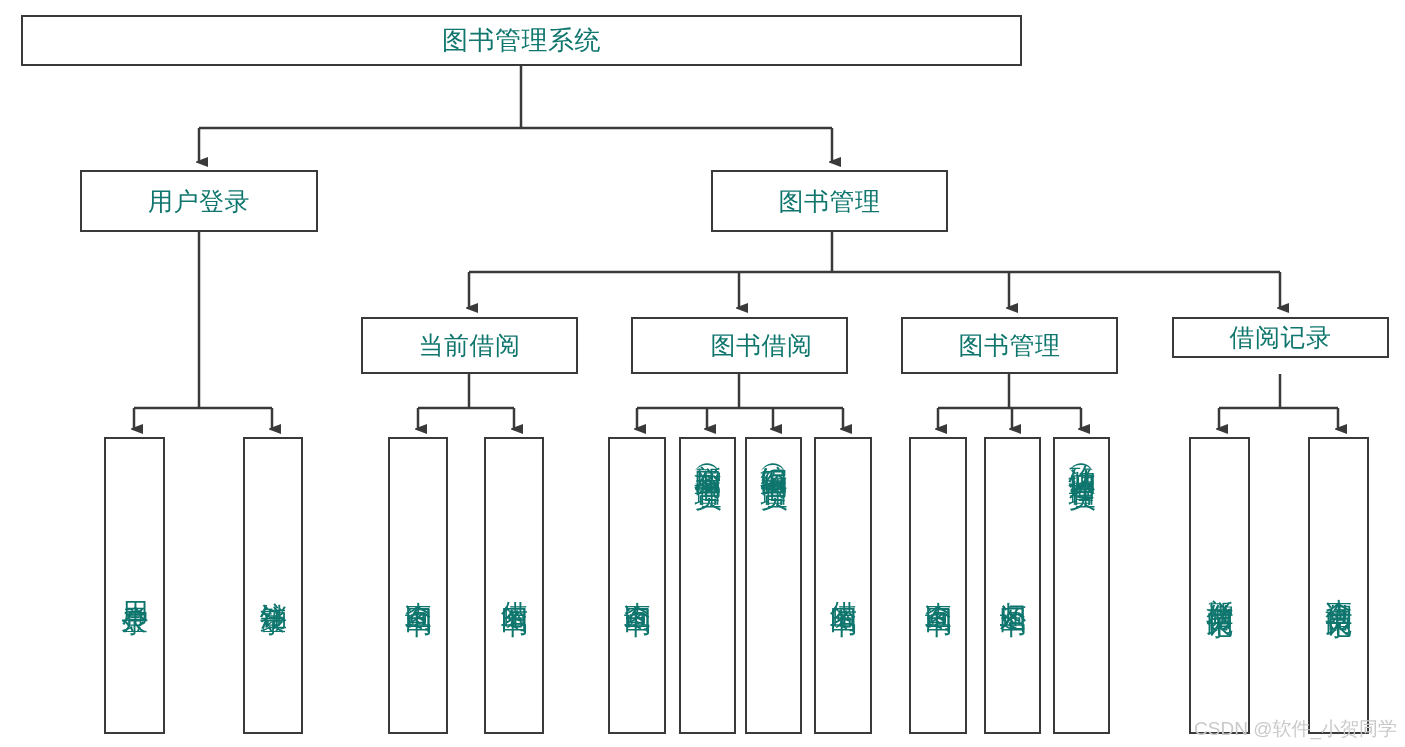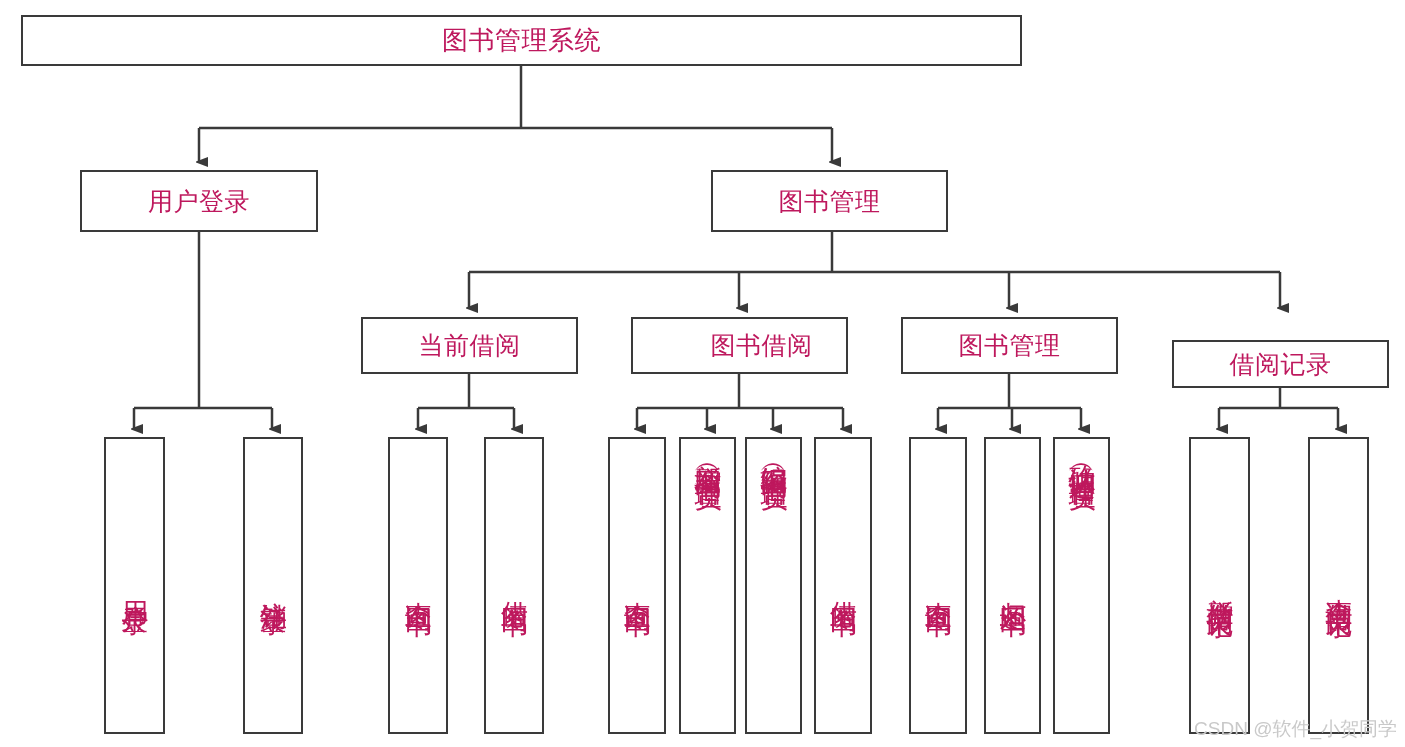--- a/index.html
+++ b/index.html
@@ -27,21 +27,21 @@
     position: absolute;
     box-sizing: border-box;
     background: #ffffff;
     border: 2.5px solid #3a3a3a;
     display: flex;
     align-items: center;
     justify-content: center;
     z-index: 2;
   }
   .node .label {
-    color: #be185d;
+    color: #0f766e;
     line-height: 1.05;
     text-align: center;
     white-space: pre;
   }
   
   .node.horiz .label {
     font-size: 25px;
     letter-spacing: 0.5px;
   }
   .node.root .label {
@@ -147,21 +147,21 @@
 
   <div class="node horiz" style="left:361px; top:317px; width:217px; height:57px;">
     <span class="label">当前借阅</span>
   </div>
   <div class="node horiz" style="left:631px; top:317px; width:217px; height:57px;padding-left:44px;">
     <span class="label">图书借阅</span>
   </div>
   <div class="node horiz" style="left:901px; top:317px; width:217px; height:57px;">
     <span class="label">图书管理</span>
   </div>
-  <div class="node horiz" style="left:1172px; top:317px; width:217px; height:48px;margin-top:23px;">
+  <div class="node horiz" style="left:1172px; top:317px; width:217px; height:41px;">
     <span class="label">借阅记录</span>
   </div>
 
   <div class="node vert centered" style="left:104px; top:437px; width:61px; height:297px;">
     <span class="label">用户登录</span>
   </div>
   <div class="node vert centered" style="left:243px; top:437px; width:60px; height:297px;">
     <span class="label">注销登录</span>
   </div>
   <div class="node vert centered" style="left:388px; top:437px; width:60px; height:297px;">

